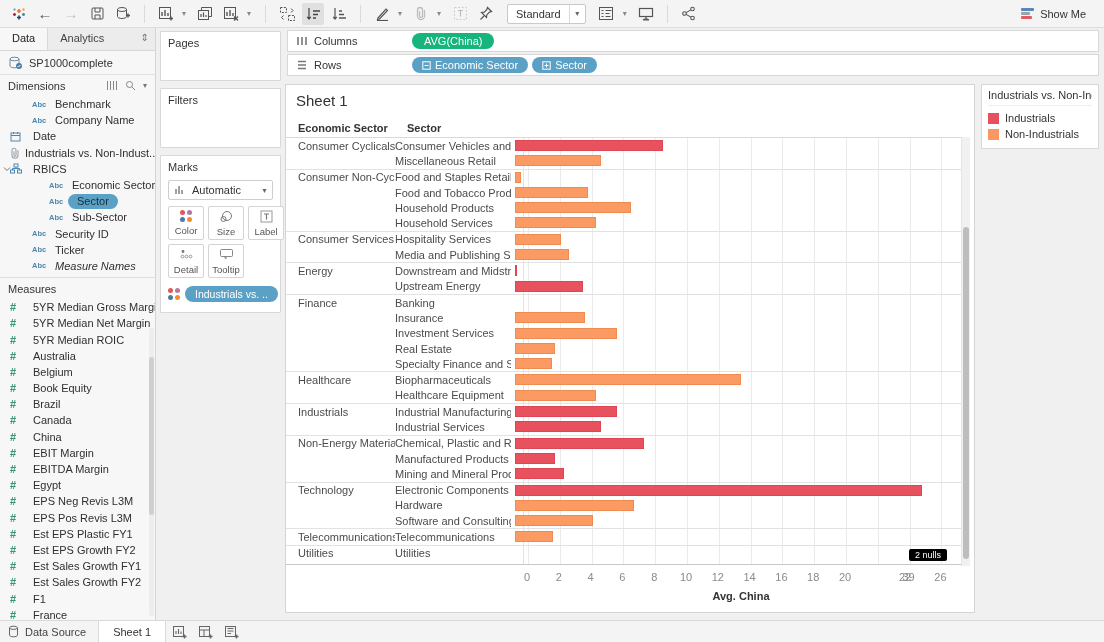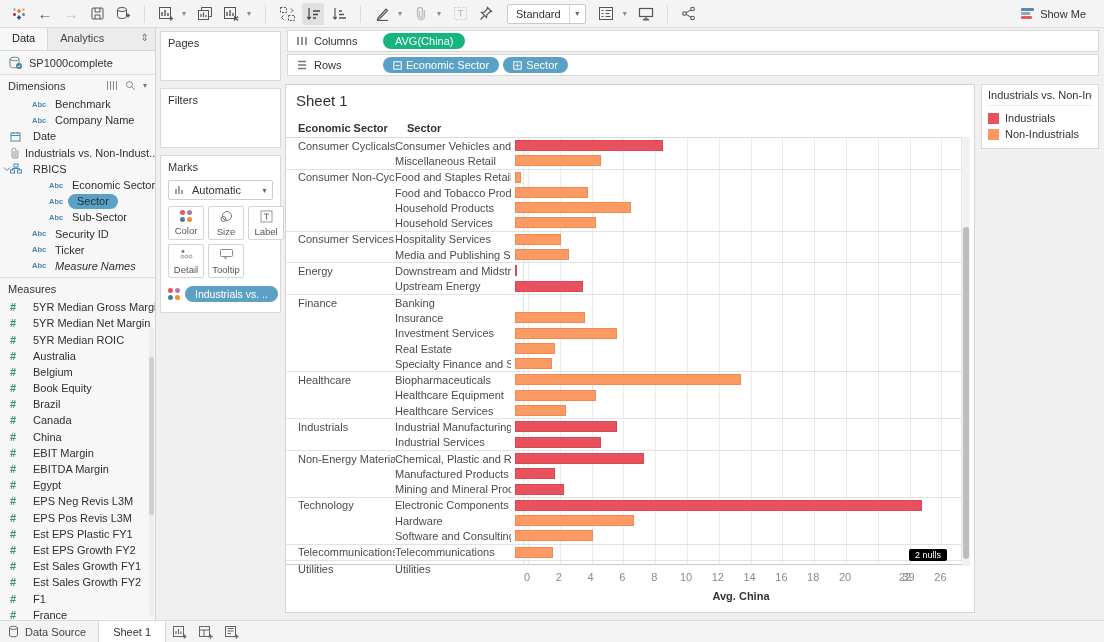--- a/index.html
+++ b/index.html
@@ -60,21 +60,21 @@
   .dots4 { display:grid; grid-template-columns:5px 5px; grid-gap:2px; }
   .dots4 i { width:5px; height:5px; border-radius:50%; display:block; }
   .pill-row { display:flex; align-items:center; gap:5px; margin-top:8px; }
   .color-pill { background:#5ba1c6; color:#fff; border-radius:9px; padding:2px 10px; white-space:nowrap; font-size:10.5px; }
 
   
   .workspace { position:absolute; top:28px; left:285px; right:0; bottom:22px; background:#f0f0f0; }
   .shelf { position:absolute; left:2px; right:5px; height:22px; background:#fff; border:1px solid #d8d8d8; display:flex; align-items:center; }
   .shelf.columns { top:2px; } .shelf.rows { top:26px; }
   .shelf-label { display:flex; align-items:center; gap:6px; width:95px; padding-left:8px; color:#333; flex:0 0 auto; }
-  .shelf-pills { display:flex; align-items:flex-end; gap:4px; }
+  .shelf-pills { display:flex; align-items:flex-end; gap:4px;margin-left:29px; }
   .pill { height:16px; border-radius:8px; display:flex; align-items:center; gap:4px; padding:0 12px; color:#fff; white-space:nowrap; }
   .pill.measure { background:#16b57d; }
   .pill.dimension { background:#5ba1c6; padding:0 10px; }
 
   
   .sheet { position:absolute; left:0; top:56px; width:690px; height:529px; background:#fff; border:1px solid #d4d4d4; }
   .sheet-title { position:absolute; left:10px; top:7px; font-size:15px; color:#333; }
   .colhdr { position:absolute; top:37px; font-weight:bold; color:#333; }
   .colhdr.h1 { left:12px; } .colhdr.h2 { left:121px; }
   .chart-body { position:absolute; left:0; top:52px; width:675px; height:428.4px; border-top:1px solid #d9d9d9; border-bottom:1px solid #c9c9c9; }
@@ -690,27 +690,20 @@
                 <div class="bar non" style="width: 225.78px;"></div>
               </div>
             </div>
             <div class="crow">
               <div class="ec-cell"></div>
               <div class="sec-cell">Healthcare Equipment</div>
               <div class="bar-cell">
                 <div class="bar non" style="width: 81.09px;"></div>
               </div>
             </div>
-            <div class="crow">
-              <div class="ec-cell"></div>
-              <div class="sec-cell">Healthcare Services</div>
-              <div class="bar-cell">
-                <div class="bar non" style="width: 50.88px;"></div>
-              </div>
-            </div>
           </div>
           <div class="grp">
             <div class="crow">
               <div class="ec-cell">Industrials</div>
               <div class="sec-cell">Industrial Manufacturing</div>
               <div class="bar-cell">
                 <div class="bar ind" style="width: 101.76px;"></div>
               </div>
             </div>
             <div class="crow">

